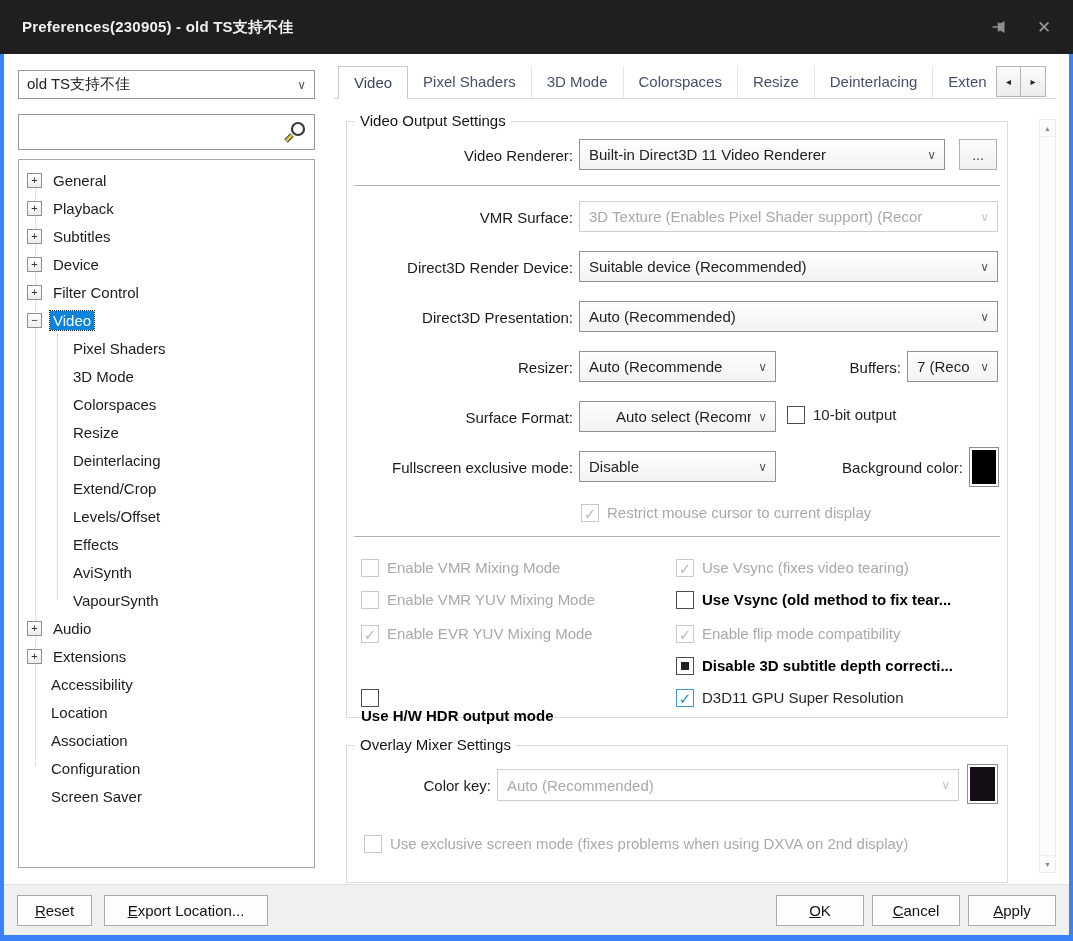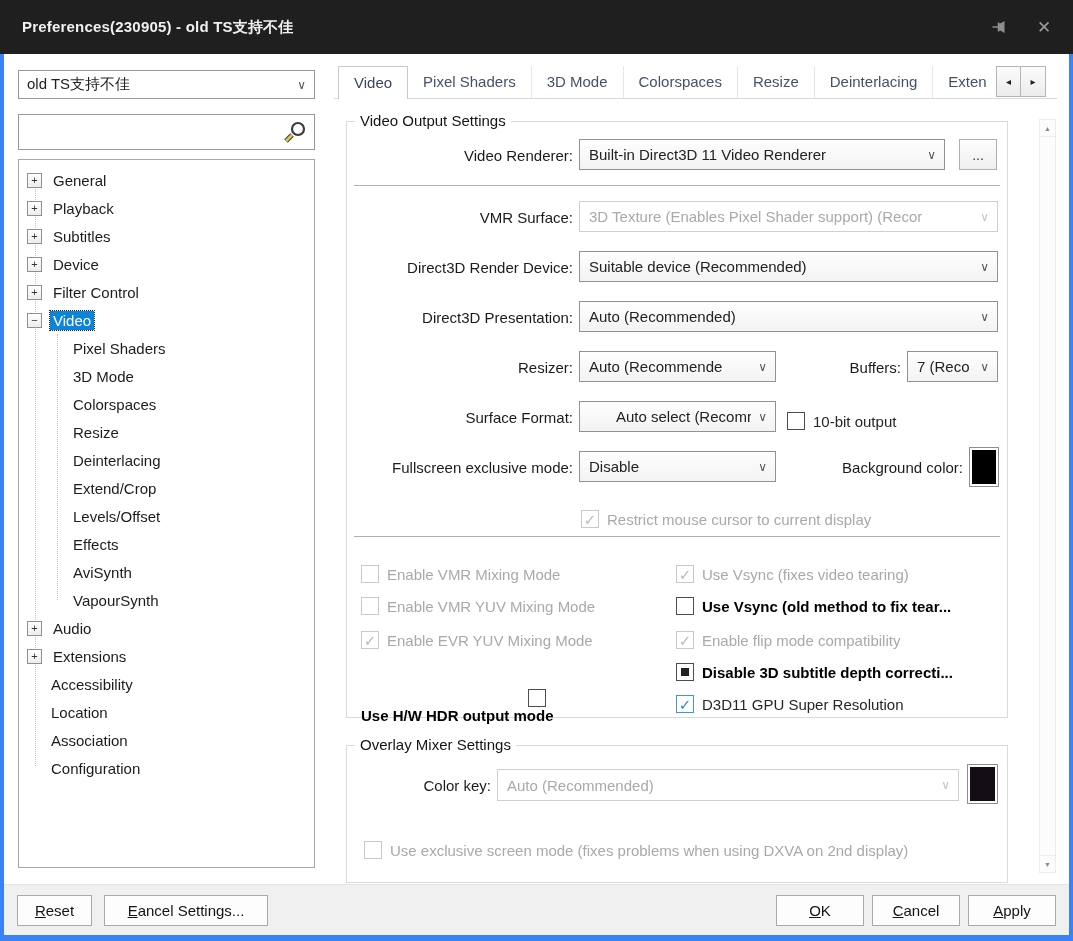--- a/index.html
+++ b/index.html
@@ -69,21 +69,21 @@
   .lbl-pres{top:187px;} .cmb-pres{left:232px;top:179px;width:419px;}
   .lbl-rsz{top:237px;} .cmb-rsz{left:232px;top:229px;width:197px;}
   .lbl-buf{top:237px;left:402px;width:152px;} .cmb-buf{left:560px;top:229px;width:91px;}
   .lbl-sf{top:287px;} .cmb-sf{left:232px;top:279px;width:197px;padding-left:36px;}
   .lbl-fs{top:337px;} .cmb-fs{left:232px;top:329px;width:197px;}
   .lbl-bg{top:337px;left:420px;width:196px;}
   .swatch{position:absolute;border:1px solid #8e8e8e;box-shadow:inset 0 0 0 2px #fff;cursor:pointer;}
   .sw-bg{left:622px;top:325px;width:28px;height:38px;}
   .sep2{top:414px;}
   
-  .cbrow{position:absolute;display:flex;align-items:flex-end;height:24px;}
+  .cbrow{position:absolute;display:flex;align-items:flex-start;height:24px;}
   .cb{width:18px;height:18px;border:1px solid #4d4d4d;box-sizing:border-box;background:#fff;margin-right:8px;flex:0 0 auto;
     display:flex;align-items:center;justify-content:center;position:relative;}
   .cblabel{font-size:15px;color:#262626;white-space:nowrap;}
   .cbrow.bold .cblabel{font-weight:700;color:#000;}
   .cbrow.dis .cb{border-color:#c9c9c9;}
   .cbrow.dis .cblabel{color:#a9a9a9;}
   .cb.checked::after{content:"\2713";font-size:15px;font-weight:700;color:#2b8bc8;line-height:1;}
   .cbrow .cb.blue{border-color:#3d9ad1;}
   .cbrow.dis .cb.checked::after{color:#b9b9b9;font-weight:400;}
   .cb.ind::after{content:"";width:8px;height:8px;background:#222;}
@@ -234,20 +234,24 @@
             <span class="tlabel">Location</span>
           </div>
         <div class="trow">
             <span class="spacer0"></span>
             <span class="tlabel">Association</span>
           </div>
         <div class="trow">
             <span class="spacer0"></span>
             <span class="tlabel">Configuration</span>
           </div>
+        <div class="trow">
+            <span class="spacer0"></span>
+            <span class="tlabel">Screen Saver</span>
+          </div>
       </div>
     </div>
 
     <div class="tabbar">
       <div class="tab active">Video</div>
       <div class="tab">Pixel Shaders</div>
       <div class="tab">3D Mode</div>
       <div class="tab">Colorspaces</div>
       <div class="tab">Resize</div>
       <div class="tab">Deinterlacing</div>
@@ -386,21 +390,21 @@
     </div>
   </div>
 
   <div class="footer">
     <div class="fbtn b-reset">
       <span class="u">R</span>
         <span>eset</span>
     </div>
     <div class="fbtn b-export">
       <span class="u">E</span>
-        <span>ancel Settings...</span>
+        <span>xport Location...</span>
     </div>
     <div class="fspace"></div>
     <div class="fbtn b-ok">
       <span class="u">O</span>
         <span>K</span>
     </div>
     <div class="fbtn b-cancel">
       <span class="u">C</span>
         <span>ancel</span>
     </div>

